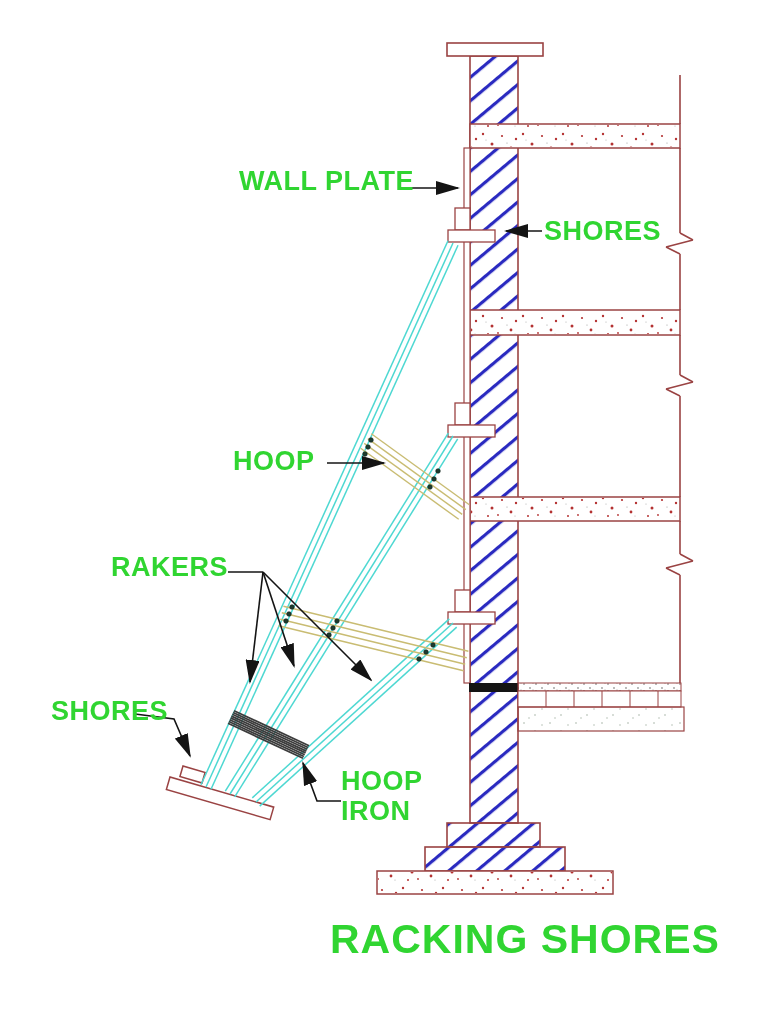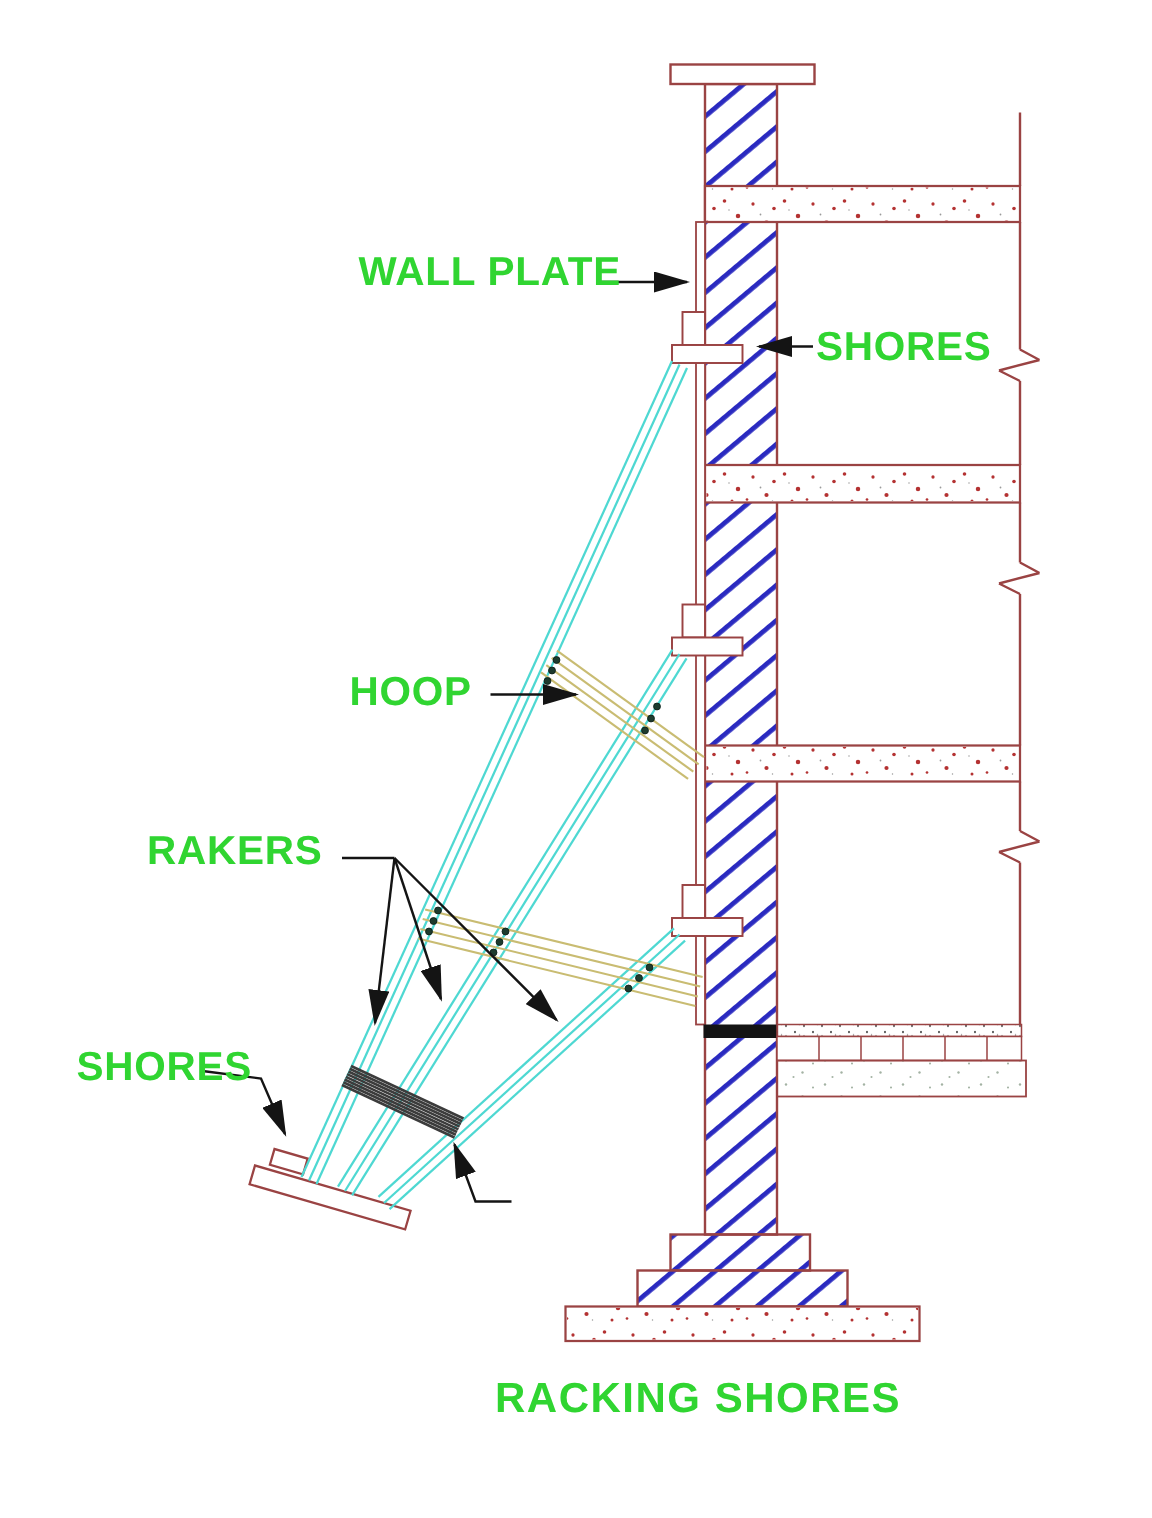--- a/index.html
+++ b/index.html
@@ -7,21 +7,21 @@
     --olive:#c9bc72; --speck:#b43232; --ink:#141414; --hoop:#3c3c3c;
     --bolt:#1e3b2e; --lite:#a3b2a3; --paper:#ffffff;
   }
   html,body{margin:0;padding:0;background:#fff;}
   .stage{position:relative;width:768px;height:1012px;background:var(--paper);overflow:hidden;
          font-family:"Liberation Sans",sans-serif;}
   .stage svg{position:absolute;left:0;top:0;}
   .label{position:absolute;font-weight:700;font-size:27px;line-height:30px;color:var(--green);
          letter-spacing:.5px;white-space:nowrap;}
   .label.hoop{white-space:normal;width:120px;}
-  .title{position:absolute;font-weight:700;font-size:28px;color:var(--green);
+  .title{position:absolute;font-weight:700;font-size:41px;color:var(--green);
          letter-spacing:1px;white-space:nowrap;}
 </style>
 </head>
 <body>
 
 <div class="stage">
 
 <svg width="768" height="1012" viewBox="0 0 768 1012">
   <defs>
     <pattern id="hatch" width="60" height="18" patternUnits="userSpaceOnUse" patternTransform="rotate(-40)">
@@ -187,17 +187,18 @@
     <path d="M263 572 L294 666" marker-end="url(#arrow)"></path>
     <path d="M263 572 L371 680" marker-end="url(#arrow)"></path>
     <path d="M135 714 L174 719 L190 756" marker-end="url(#arrow)"></path>
     <path d="M341 801 L317 801 L303 763" marker-end="url(#arrow)"></path>
   </g>
 </svg>
 
 <div class="label" style="left:239px;top:166px">WALL PLATE</div>
 <div class="label" style="left:544px;top:216px">SHORES</div>
 <div class="label" style="left:233px;top:446px">HOOP</div>
-<div class="label" style="left:98px;top:552px">RAKERS</div>
+<div class="label" style="left:111px;top:552px">RAKERS</div>
 <div class="label" style="left:51px;top:696px">SHORES</div>
+<div class="label hoop" style="left:341px;top:766px">HOOP IRON</div>
 <div class="title" style="left:330px;top:916px">RACKING SHORES</div>
 
 </div>
 
 </body></html>

